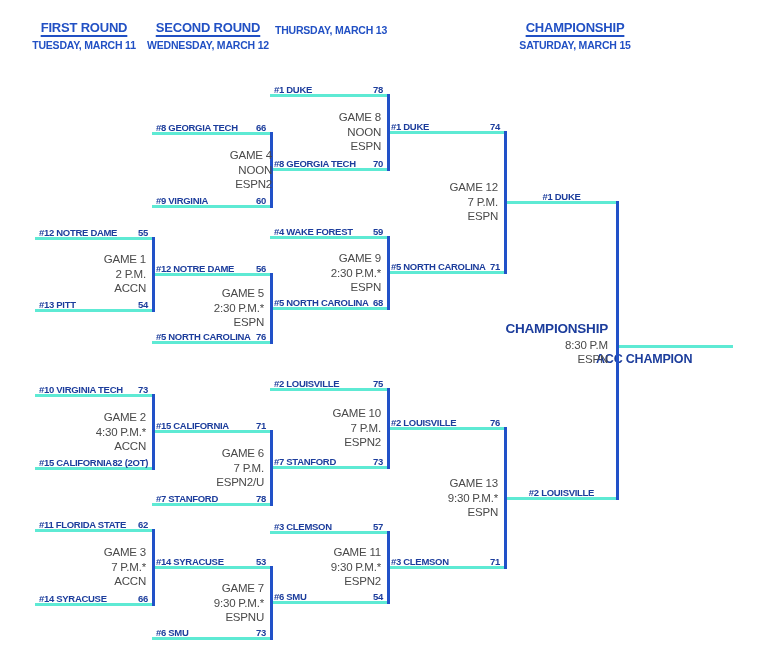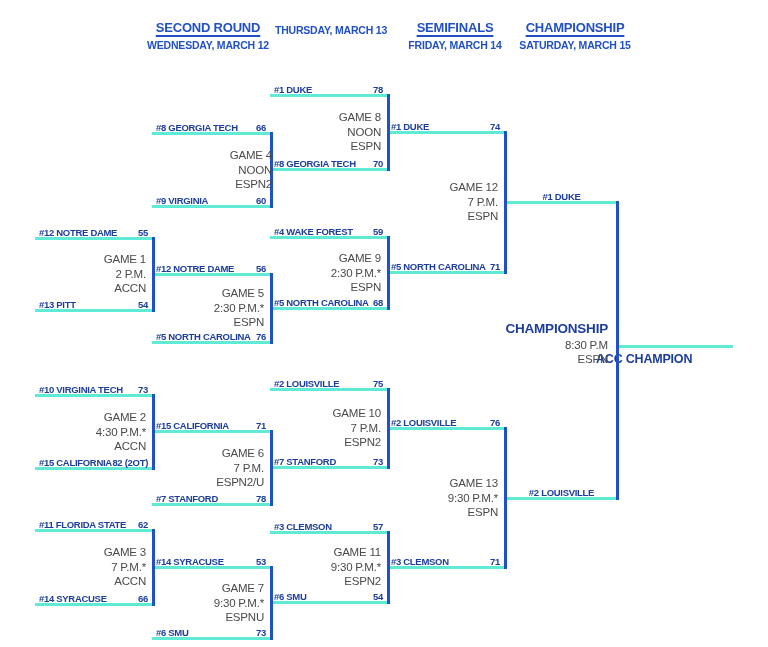--- a/index.html
+++ b/index.html
@@ -23,30 +23,30 @@
   .gi{position:absolute;width:100px;text-align:right;font-size:11.5px;line-height:14.5px;
       color:#4a4a4a;letter-spacing:-0.2px;white-space:nowrap;}
   .gi .ft{font-size:13.5px;font-weight:700;color:#1c3d9c;letter-spacing:-0.2px;margin-bottom:1px;}
   .champ-label{position:absolute;font-size:12.5px;font-weight:700;color:#1c3d9c;letter-spacing:-0.2px;white-space:nowrap;}
 </style>
 </head>
 <body>
 
 <div id="canvas">
 
+  <div class="hd" style="left:9px">
+      <div class="t">FIRST ROUND</div>
+      <div class="d">TUESDAY, MARCH 11</div>
+    </div>
   <div class="hd" style="left:133px">
       <div class="t">SECOND ROUND</div>
       <div class="d">WEDNESDAY, MARCH 12</div>
     </div>
   <div class="hd" style="left:256px">
       <div class="d">THURSDAY, MARCH 13</div>
-    </div>
-  <div class="hd" style="left:380px">
-      <div class="t">SEMIFINALS</div>
-      <div class="d">FRIDAY, MARCH 14</div>
     </div>
   <div class="hd" style="left:500px">
       <div class="t">CHAMPIONSHIP</div>
       <div class="d">SATURDAY, MARCH 15</div>
     </div>
 
   <div class="tl" style="left:35px;top:237px;width:120px">
       <span class="tn">#12 NOTRE DAME</span>
       <span class="ts">55</span>
     </div>

